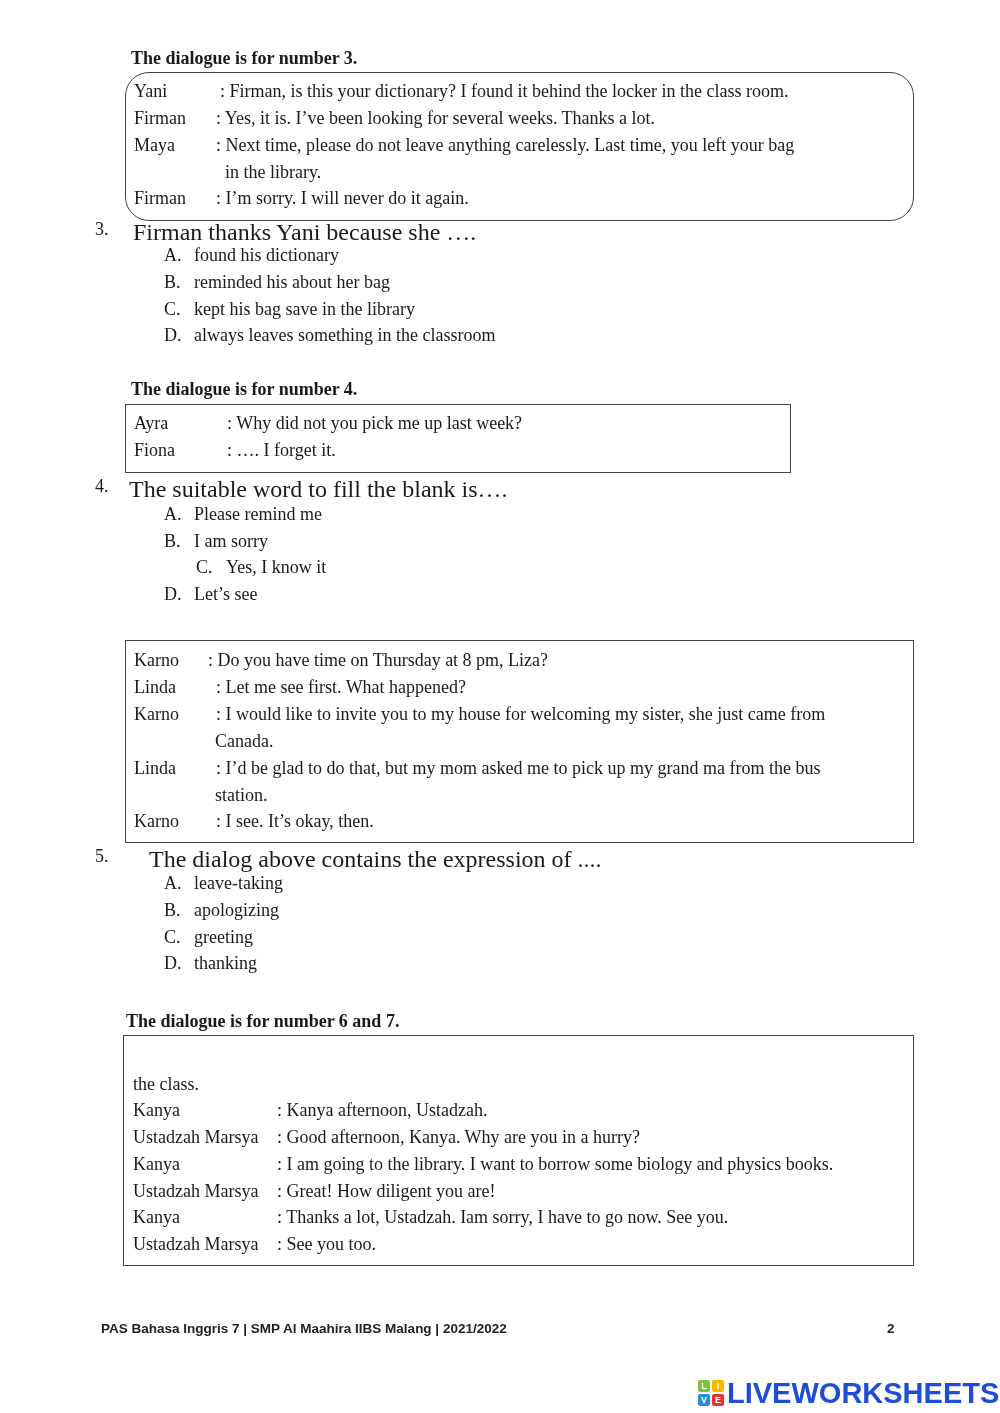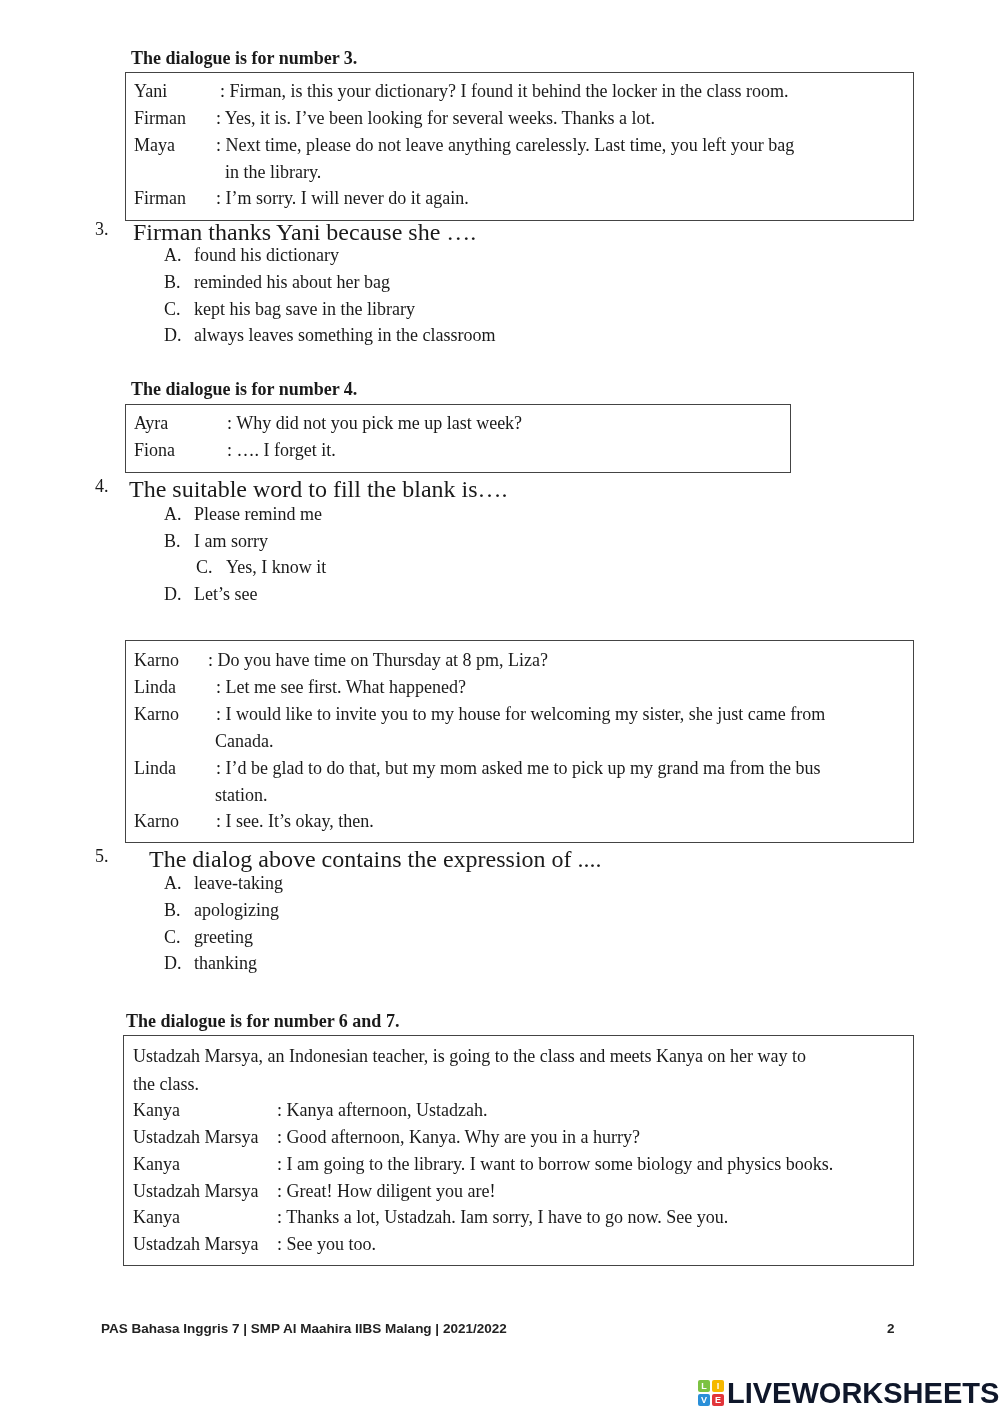--- a/index.html
+++ b/index.html
@@ -10,27 +10,27 @@
   .line { position:absolute; font-size:18px; white-space:nowrap; line-height:22px; }
   .spk { position:absolute; }
   .q-num { position:absolute; font-size:18px; }
   .q-text { position:absolute; font-size:24px; white-space:nowrap; }
   .opt { position:absolute; font-size:18px; white-space:nowrap; }
   .opt .lt { display:inline-block; width:30px; }
   .footer { position:absolute; font-family:"Liberation Sans", sans-serif; font-weight:bold; font-size:13.5px; color:#222; }
   .logo { position:absolute; left:698px; top:1378px; display:flex; align-items:center; }
   .tiles { display:grid; grid-template-columns:12px 12px; grid-template-rows:12px 12px; gap:2px; margin-right:3px; }
   .tile { width:12px; height:12px; border-radius:2px; color:#fff; font-family:"Liberation Sans", sans-serif; font-weight:bold; font-size:9px; line-height:12px; text-align:center; }
-  .logo-text { font-family:"Liberation Sans", sans-serif; font-weight:bold; font-size:29px; color:#0f172a; letter-spacing:0px; line-height:30px; }
+  .logo-text { font-family:"Liberation Sans", sans-serif; font-weight:bold; font-size:29px; color:#1d4ed8; letter-spacing:0px; line-height:30px; }
 </style>
 </head>
 <body>
 
 <div class="abs section-title" style="left:131px;top:48px;">The dialogue is for number 3.</div>
-<div class="box" style="left:125px;top:72px;width:789px;height:149px;">
+<div class="box" style="left:125px;top:72px;width:789px;height:149px;border-radius:24px;">
   <div class="line" style="left:8px;top:7px;">
       <span class="spk">Yani</span>
       <span style="position:absolute;left:86px;font-family:Liberation Serif, serif;">: Firman, is this your dictionary? I found it behind the locker in the class room.</span>
     </div>
   <div class="line" style="left:8px;top:34px;">
       <span class="spk">Firman</span>
       <span style="position:absolute;left:82px;">: Yes, it is. I’ve been looking for several weeks. Thanks a  lot.</span>
     </div>
   <div class="line" style="left:8px;top:61px;">
       <span class="spk">Maya</span>
@@ -93,21 +93,20 @@
 </div>
 <div class="q-num" style="left:95px;top:846px;">5.</div>
 <div class="q-text" style="left:149px;top:846px;">The dialog above contains the expression of ....</div>
 <div class="opt" style="left:164px;top:873px;"><span class="lt">A.</span><span>leave-taking</span></div>
 <div class="opt" style="left:164px;top:900px;"><span class="lt">B.</span><span>apologizing</span></div>
 <div class="opt" style="left:164px;top:927px;"><span class="lt">C.</span><span>greeting</span></div>
 <div class="opt" style="left:164px;top:953px;"><span class="lt">D.</span><span>thanking</span></div>
 
 <div class="abs section-title" style="left:126px;top:1011px;">The dialogue is for number 6 and 7.</div>
 <div class="box" style="left:123px;top:1035px;width:791px;height:231px;">
-  <div class="line" style="left:9px;top:9px;">Ustadzah Marsya, an Indonesian teacher, is going to the class and meets Kanya on her way to</div>
   <div class="line" style="left:9px;top:37px;">the class.</div>
   <div class="line" style="left:9px;top:63px;">
       <span class="spk">Kanya</span>
       <span style="position:absolute;left:144px;">: Kanya afternoon, Ustadzah.</span>
     </div>
   <div class="line" style="left:9px;top:90px;">
       <span class="spk">Ustadzah Marsya</span>
       <span style="position:absolute;left:144px;">: Good afternoon, Kanya. Why are you in a hurry?</span>
     </div>
   <div class="line" style="left:9px;top:117px;">

